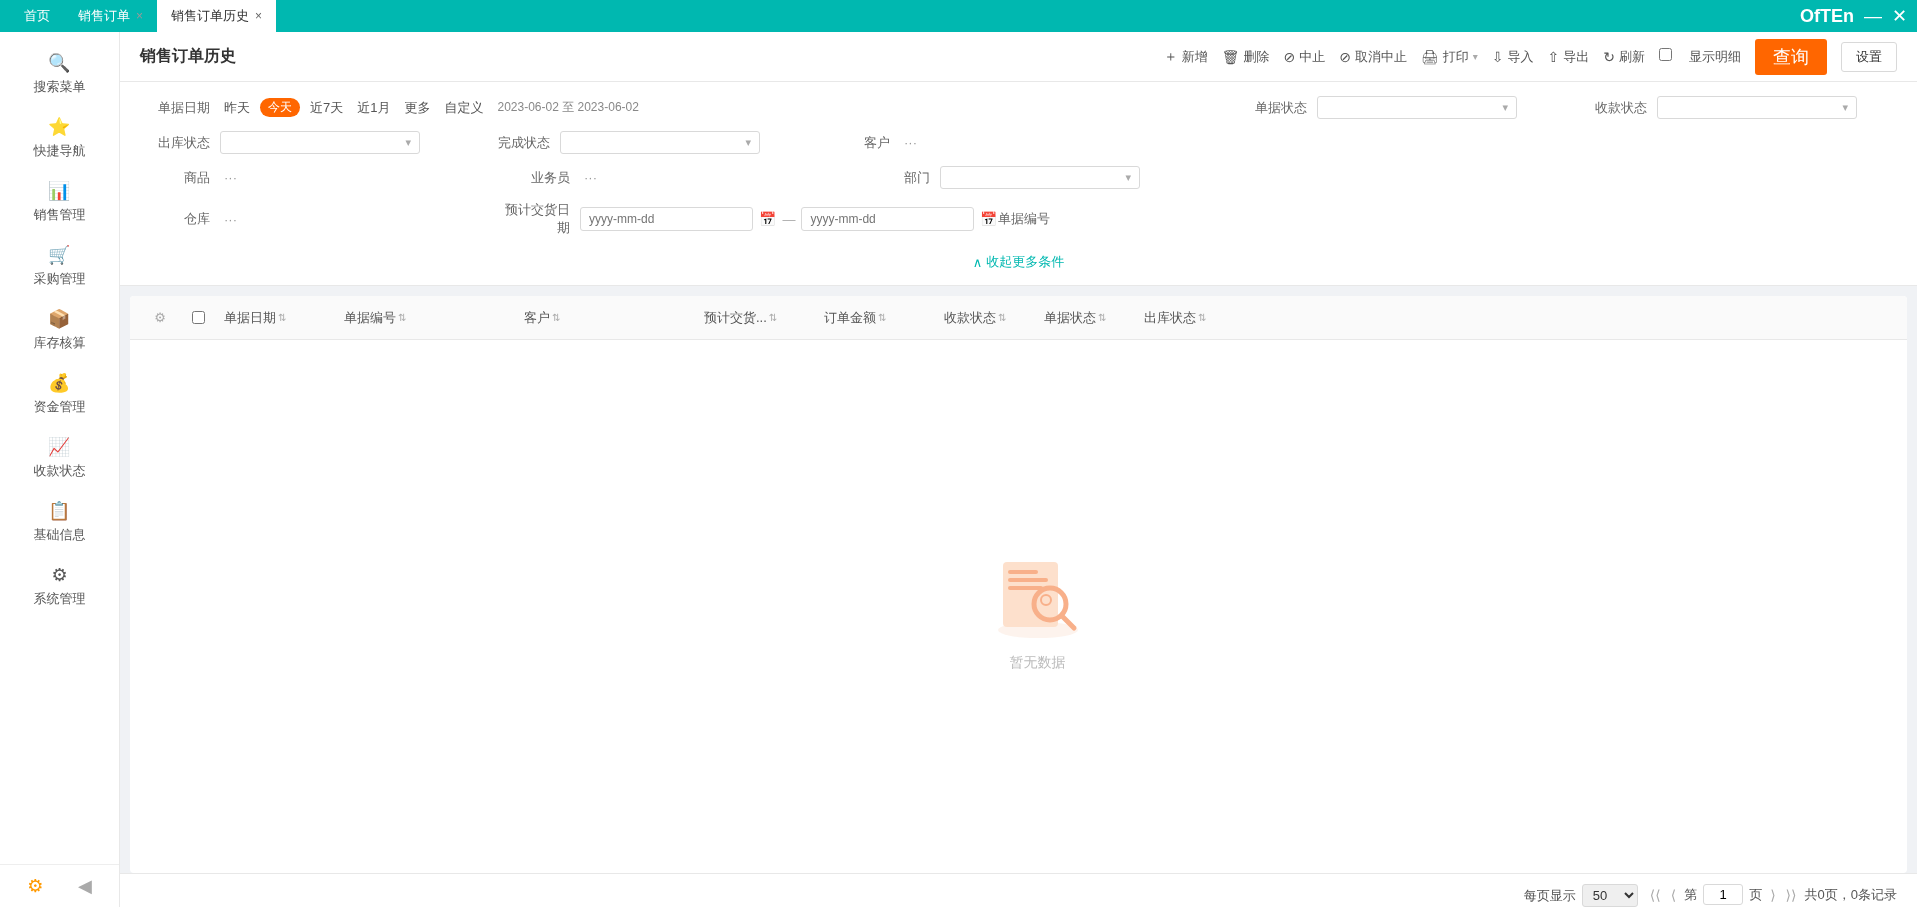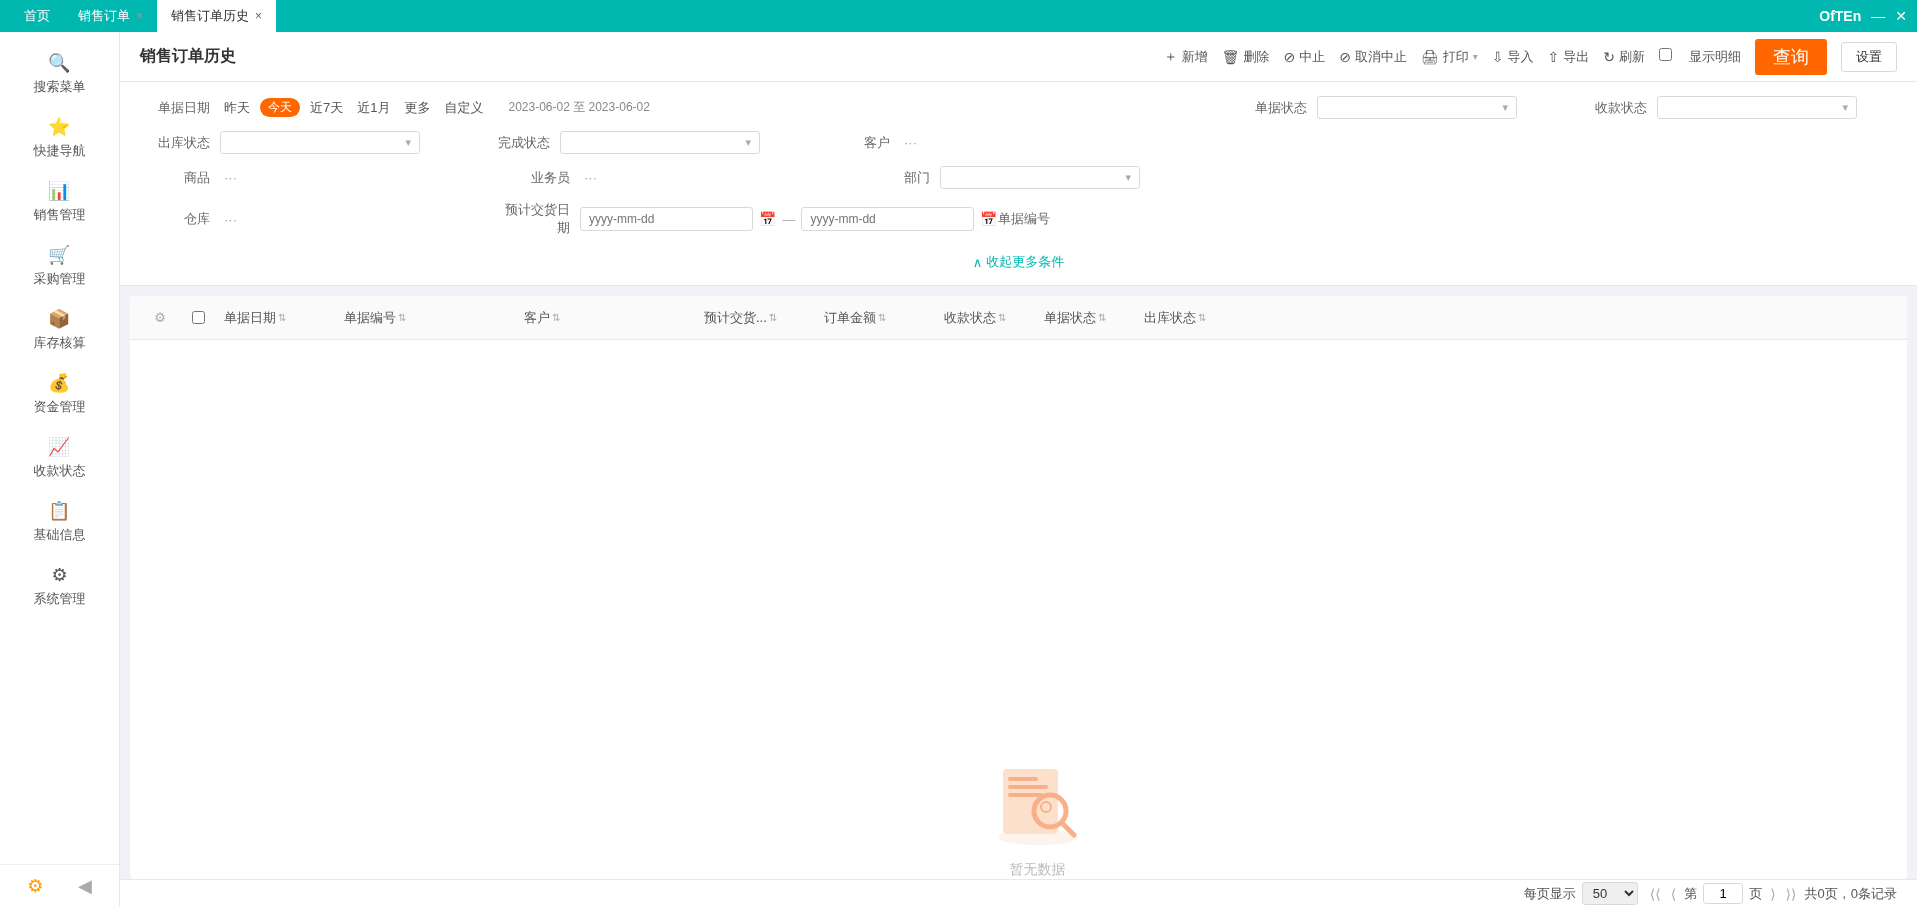--- a/index.html
+++ b/index.html
@@ -6,21 +6,21 @@
     body { display: flex; flex-direction: column; height: 907px; width: 1917px; overflow: hidden; background: #f5f5f5; }
 
     
     .top-bar { height: 32px; background: #00b8b0; display: flex; align-items: center; padding: 0 10px; flex-shrink: 0; }
     .tab-item { height: 40px; display: flex; align-items: center; padding: 0 14px; color: #fff; font-size: 13px; cursor: pointer; position: relative; }
     .tab-item.active { background: #fff; color: #333; border-radius: 4px 4px 0 0; }
     .tab-item .tab-close { margin-left: 6px; font-size: 12px; color: #999; cursor: pointer; }
     .tab-item.active .tab-close { color: #666; }
     .tab-home { color: #fff; padding: 0 14px; height: 40px; display: flex; align-items: center; cursor: pointer; }
     .top-bar-right { margin-left: auto; display: flex; align-items: center; gap: 10px; }
-    .top-bar-right span { color: #fff; font-size: 14px; cursor: pointer; }
+    .top-bar-right span { color: #fff; font-size: 18px; cursor: pointer; }
     .brand-text { color: #fff; font-size: 14px; font-weight: bold; margin-left: 4px; }
 
     
     .main-layout { display: flex; flex: 1; overflow: hidden; }
 
     
     .sidebar { width: 120px; background: #fff; border-right: 1px solid #e8e8e8; display: flex; flex-direction: column; flex-shrink: 0; padding-top: 10px; }
     .sidebar-item { display: flex; flex-direction: column; align-items: center; padding: 10px 0; cursor: pointer; color: #555; font-size: 12px; gap: 4px; }
     .sidebar-item .icon { font-size: 18px; }
     .sidebar-bottom { margin-top: auto; display: flex; justify-content: space-around; padding: 10px; border-top: 1px solid #eee; }
@@ -41,21 +41,21 @@
     .display-toggle input[type=checkbox] { cursor: pointer; }
 
     
     .filter-area { background: #fff; padding: 14px 20px 10px; border-bottom: 1px solid #e8e8e8; flex-shrink: 0; }
     .filter-row { display: flex; align-items: center; margin-bottom: 12px; gap: 0; }
     .filter-label { width: 80px; color: #666; flex-shrink: 0; text-align: right; padding-right: 10px; }
     .filter-control { flex: 1; display: flex; align-items: center; }
     .date-shortcuts { display: flex; align-items: center; gap: 6px; flex-wrap: nowrap; }
     .date-btn { color: #555; cursor: pointer; font-size: 13px; padding: 1px 4px; }
     .date-btn.active { background: #f60; color: #fff; border-radius: 10px; padding: 1px 8px; font-size: 12px; }
-    .date-range { color: #888; font-size: 12px; margin-left: 15px; }
+    .date-range { color: #888; font-size: 12px; margin-left: 4px; }
     .select-control { border: 1px solid #d9d9d9; border-radius: 3px; padding: 4px 8px; display: flex; align-items: center; justify-content: space-between; cursor: pointer; background: #fff; min-width: 200px; color: #999; }
     .select-control .arrow { color: #aaa; font-size: 11px; }
     .ellipsis-btn { color: #999; cursor: pointer; padding: 0 4px; }
     .date-input-group { display: flex; align-items: center; gap: 6px; justify-content: space-between; }
     .date-input { border: 1px solid #d9d9d9; border-radius: 3px; padding: 4px 8px; color: #999; min-width: 120px; font-size: 12px; }
     .cal-icon { color: #aaa; cursor: pointer; font-size: 14px; }
     .collapse-btn { text-align: center; color: #00b8b0; cursor: pointer; padding: 4px 0; font-size: 12px; display: flex; align-items: center; justify-content: center; gap: 4px; }
 
     
     .table-area { flex: 1; background: #fff; margin: 10px 10px 0; border-radius: 4px; overflow: hidden; display: flex; flex-direction: column; }
@@ -68,25 +68,25 @@
     .th-num { width: 180px; }
     .th-customer { width: 180px; }
     .th-delivery { width: 120px; }
     .th-amount { width: 120px; }
     .th-recv { width: 100px; }
     .th-order { width: 100px; }
     .th-out { width: 100px; }
     .th-action { flex: 1; text-align: right; display: flex; justify-content: flex-end; padding-right: 10px; }
 
     
-    .empty-state { flex: 1; display: flex; flex-direction: column; align-items: center; justify-content: flex-end; gap: 12px; padding-left: 38px; }
+    .empty-state { flex: 1; display: flex; flex-direction: column; align-items: center; justify-content: center; gap: 12px; padding-left: 38px; }
     .empty-text { color: #bbb; font-size: 14px; }
 
     
-    .footer-pagination { background: #fff; border-top: 1px solid #e8e8e8; padding: 10px 20px; display: flex; align-items: center; justify-content: flex-end; gap: 10px; flex-shrink: 0; height: 28px; }
+    .footer-pagination { background: #fff; border-top: 1px solid #e8e8e8; padding: 10px 20px; display: flex; align-items: flex-start; justify-content: flex-end; gap: 10px; flex-shrink: 0; height: 34px; }
     .per-page { display: flex; align-items: center; gap: 6px; color: #555; }
     .per-page-select { border: 1px solid #d9d9d9; border-radius: 3px; padding: 2px 6px; color: #333; cursor: pointer; }
     .page-nav { display: flex; align-items: center; gap: 6px; color: #555; }
     .page-btn { cursor: pointer; color: #aaa; font-size: 14px; padding: 0 2px; }
     .page-input { width: 40px; border: 1px solid #d9d9d9; border-radius: 3px; padding: 2px 6px; text-align: center; }
     .page-info { color: #555; }
 
     
     .empty-illustration { width: 120px; height: 100px; }
   </style>

